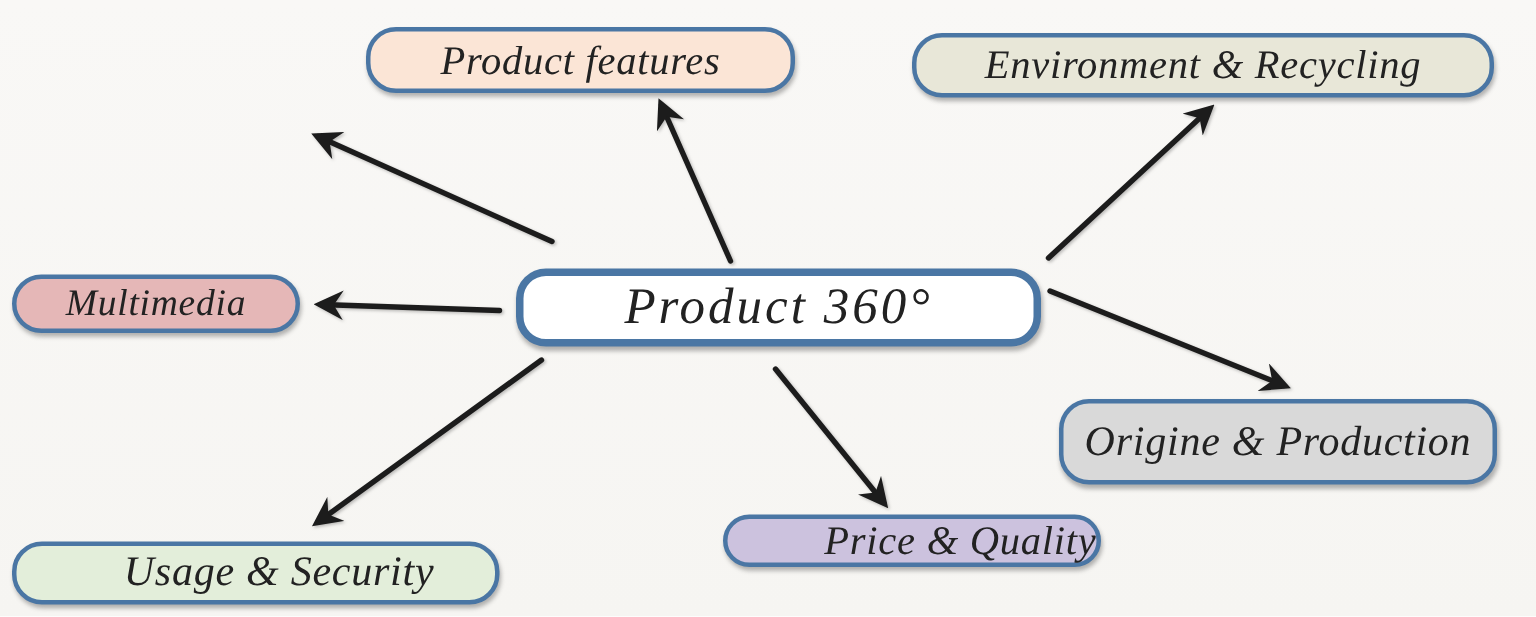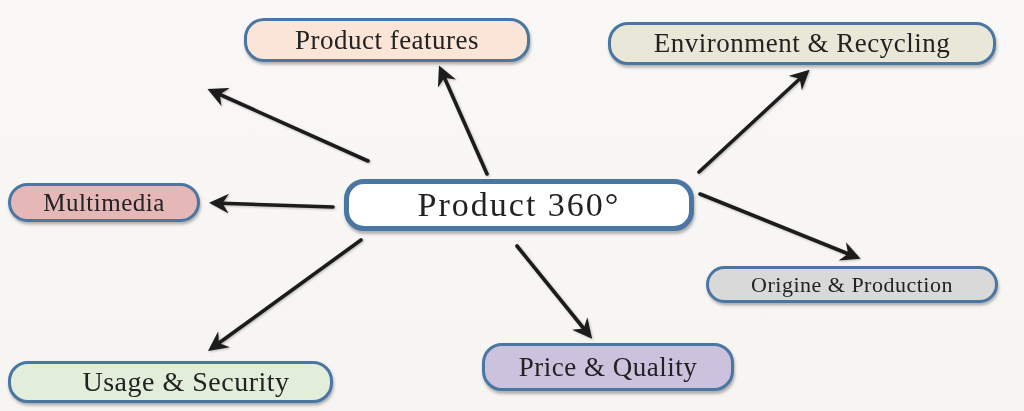--- a/index.html
+++ b/index.html
@@ -28,20 +28,21 @@
     filter: drop-shadow(1px 1.5px 1px rgba(0,0,0,0.25));
   }
   .node {
     position: absolute;
     display: flex;
     align-items: center;
     justify-content: center;
     border: 3px solid #4a76a4;
     border-radius: 20px;
     box-shadow: 1px 2.5px 3px rgba(90,90,90,0.45);
+    font-style: italic;
     color: #222222;
     letter-spacing: 0.5px;
     white-space: nowrap;
     box-sizing: border-box;
   }
   .node-center {
     left: 344px; top: 179px; width: 350px; height: 52px;
     background: #ffffff;
     border-width: 5px;
     font-size: 34px;
@@ -62,28 +63,29 @@
     left: 608px; top: 22px; width: 388px; height: 43px;
     background: #e8e7d8;
     font-size: 27px;
   }
   .node-multimedia {
     left: 8px; top: 183px; width: 192px; height: 39px;
     background: #e5b7b7;
     font-size: 25px;
   }
   .node-origine-production {
-    left: 706px; top: 266px; width: 292px; height: 37px;
+    left: 706px; top: 266px; width: 292px; height: 57px;
     background: #d9d9d9;
-    font-size: 22px;
+    font-size: 28px;
   }
   .node-price-quality {
-    left: 482px; top: 343px; width: 252px; height: 48px;
+    left: 482px; top: 343px; width: 252px; height: 35px;
     background: #ccc2de;
     font-size: 27px;
+    justify-content: flex-end;
   }
   .node-usage-security {
     left: 8px; top: 361px; width: 325px; height: 42px;
     background: #e3eeda;
     font-size: 28px;
     padding-left: 31px;
   }
   .misspelled {
     text-decoration-line: underline;
     text-decoration-style: wavy;

